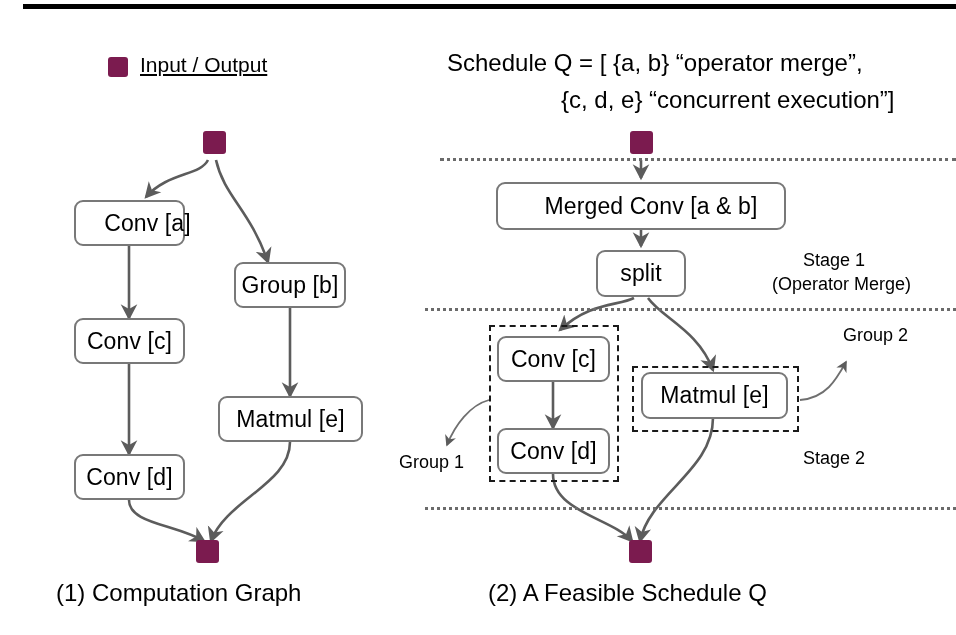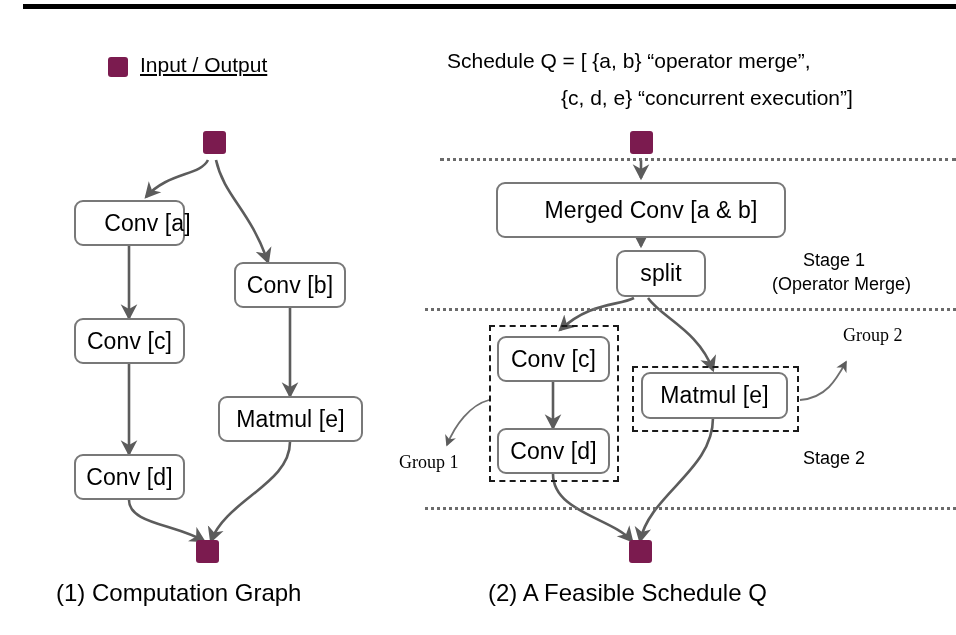--- a/index.html
+++ b/index.html
@@ -72,30 +72,29 @@
     color: #000000;
   }
   .label.caption {
     font-size: 24px;
   }
   .label.legend {
     font-size: 21px;
     text-decoration: underline;
   }
   .label.schedule {
-    font-size: 21px;
+    font-size: 24px;
   }
   .label.stage {
     font-size: 18px;
     text-align: center;
     margin-top: 8px;
   }
   .label.group {
     font-size: 18px;
-    font-family: Liberation Serif, serif;
   }
 
   
   .group-box {
     position: absolute;
     box-sizing: border-box;
     border: 2px dashed #1a1a1a;
     background: transparent;
   }
 
@@ -164,37 +163,37 @@
   <div class="io-square" style="left:108px; top:57px; width:20px; height:20px; background:#7B1B4F;"></div>
   <div class="label legend" style="left:140px; top:52px;">Input / Output</div>
 
   <div class="label schedule" style="left:447px; top:48px;">Schedule Q = [     {a, b} “operator merge”,</div>
   <div class="label schedule" style="left:529px; top:85px;margin-left:32px;">{c, d, e} “concurrent execution”]</div>
 
   <div class="io-square" style="left:203px; top:131px; width:23px; height:23px; background:#7B1B4F;"></div>
 
   <div class="node" style="left:74px; top:200px; width:111px; height:46px;padding-left:36px;">Conv [a]</div>
 
-  <div class="node" style="left:234px; top:262px; width:112px; height:46px;">Conv [b]</div>
+  <div class="node" style="left:234px; top:262px; width:112px; height:46px;">Group [b]</div>
 
   <div class="node" style="left:74px; top:318px; width:111px; height:46px;">Conv [c]</div>
 
   <div class="node" style="left:218px; top:396px; width:145px; height:46px;">Matmul [e]</div>
 
   <div class="node" style="left:74px; top:454px; width:111px; height:46px;">Conv [d]</div>
 
   <div class="io-square" style="left:196px; top:540px; width:23px; height:23px; background:#7B1B4F;"></div>
 
   <div class="label caption" style="left:56px; top:578px;">(1) Computation Graph</div>
 
   <div class="io-square" style="left:630px; top:131px; width:23px; height:23px; background:#7B1B4F;"></div>
 
-  <div class="node" style="left:496px; top:182px; width:290px; height:56px;padding-left:20px;">Merged Conv  [a &amp; b]</div>
-
-  <div class="node" style="left:616px; top:250px; width:90px; height:47px;">split</div>
+  <div class="node" style="left:496px; top:182px; width:290px; height:48px;padding-left:20px;">Merged Conv  [a &amp; b]</div>
+
+  <div class="node" style="left:596px; top:250px; width:90px; height:47px;">split</div>
 
   <div class="group-box" style="left:489px; top:325px; width:130px; height:157px;"></div>
 
   <div class="node" style="left:497px; top:336px; width:113px; height:46px;">Conv [c]</div>
 
   <div class="node" style="left:497px; top:428px; width:113px; height:46px;">Conv [d]</div>
 
   <div class="label group" style="left:399px; top:452px;">Group 1</div>
 
   <div class="group-box" style="left:632px; top:366px; width:167px; height:66px;"></div>

